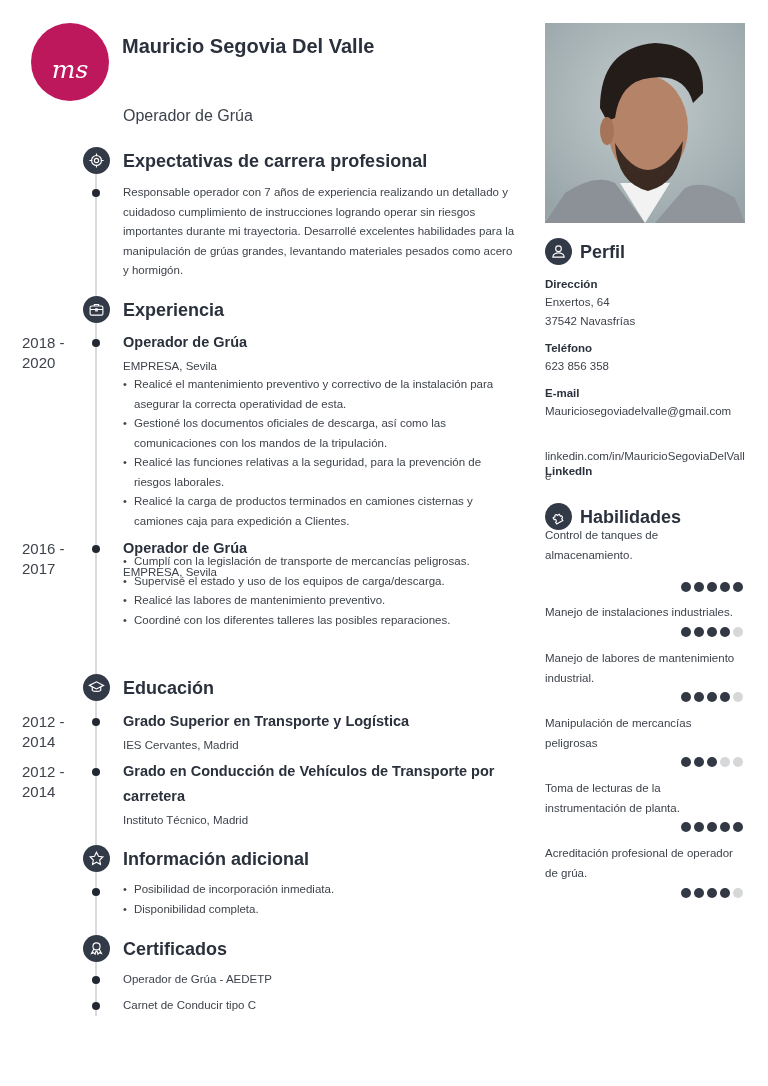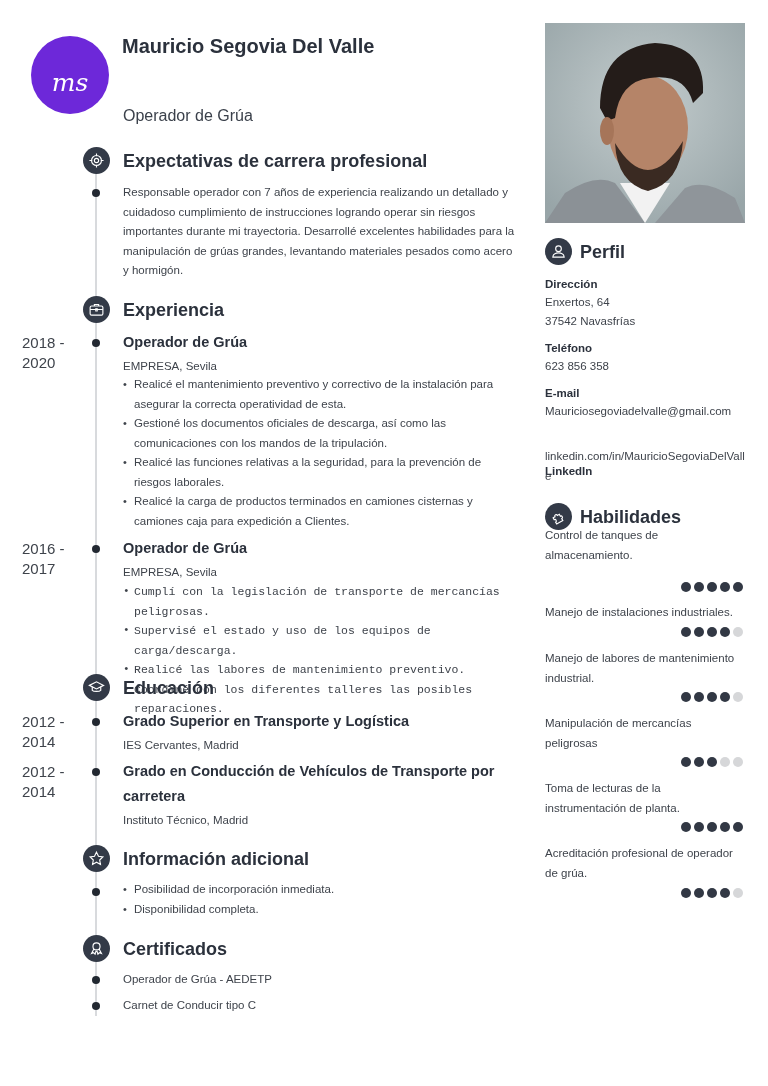--- a/index.html
+++ b/index.html
@@ -3,22 +3,22 @@
   <meta charset="utf-8">
   <style>
     * { box-sizing: border-box; margin: 0; padding: 0; }
     html, body { width: 768px; height: 1086px; background: #ffffff; overflow: hidden; }
     body { font-family: "Liberation Sans", sans-serif; color: #333a45; position: relative; }
 
     .page { position: relative; width: 768px; height: 1086px; }
 
     
     .monogram {
-      position: absolute; left: 31px; top: 36px; width: 78px; height: 78px;
-      border-radius: 50%; background: #6d28d9; color: #ffffff;
+      position: absolute; left: 31px; top: 23px; width: 78px; height: 78px;
+      border-radius: 50%; background: #be185d; color: #ffffff;
       font-family: "DejaVu Serif", serif; font-style: italic; font-size: 25px;
       display: flex; align-items: center; justify-content: center; padding-top: 14px;
     }
     .name {
       position: absolute; left: 122px; top: 28px; width: 360px;
       font-size: 20px; font-weight: bold; line-height: 36px; color: #2b313c;
     }
     .job-title {
       position: absolute; left: 123px; top: 107px; font-size: 16px; color: #3b414b;
     }
@@ -134,21 +134,21 @@
   </div>
 
   <div>
     <div class="date" style="top:539px;">
       <div>2016 -</div>
       <div>2017</div>
     </div>
     <div class="dot" style="left:92px; top:545px;"></div>
     <div class="entry-title" style="top:536px;">Operador de Grúa</div>
     <div class="entry-sub" style="top:564px;">EMPRESA, Sevila</div>
-    <ul class="bullets" style="top:582px; width:390px;font-family:Liberation Mono, monospace;">
+    <ul class="bullets" style="top:552px; width:390px;">
       <li>Cumplí con la legislación de transporte de mercancías peligrosas.</li>
       <li>Supervisé el estado y uso de los equipos de carga/descarga.</li>
       <li>Realicé las labores de mantenimiento preventivo.</li>
       <li>Coordiné con los diferentes talleres las posibles reparaciones.</li>
     </ul>
   </div>
 
   <div class="sec-icon" style="left:83px; top:674px;">
     <svg viewBox="0 0 24 24" fill="none" stroke="#fff" stroke-width="1.6">
         <path d="M2 9l10-5 10 5-10 5z"></path>

